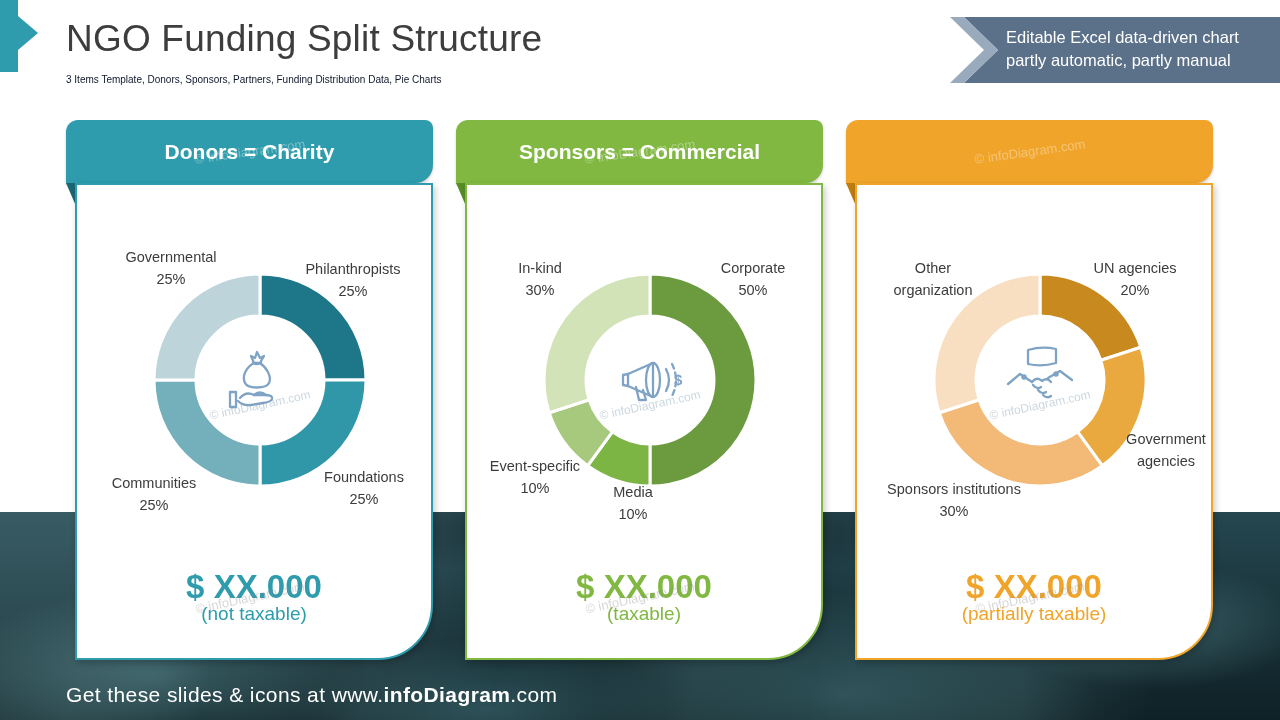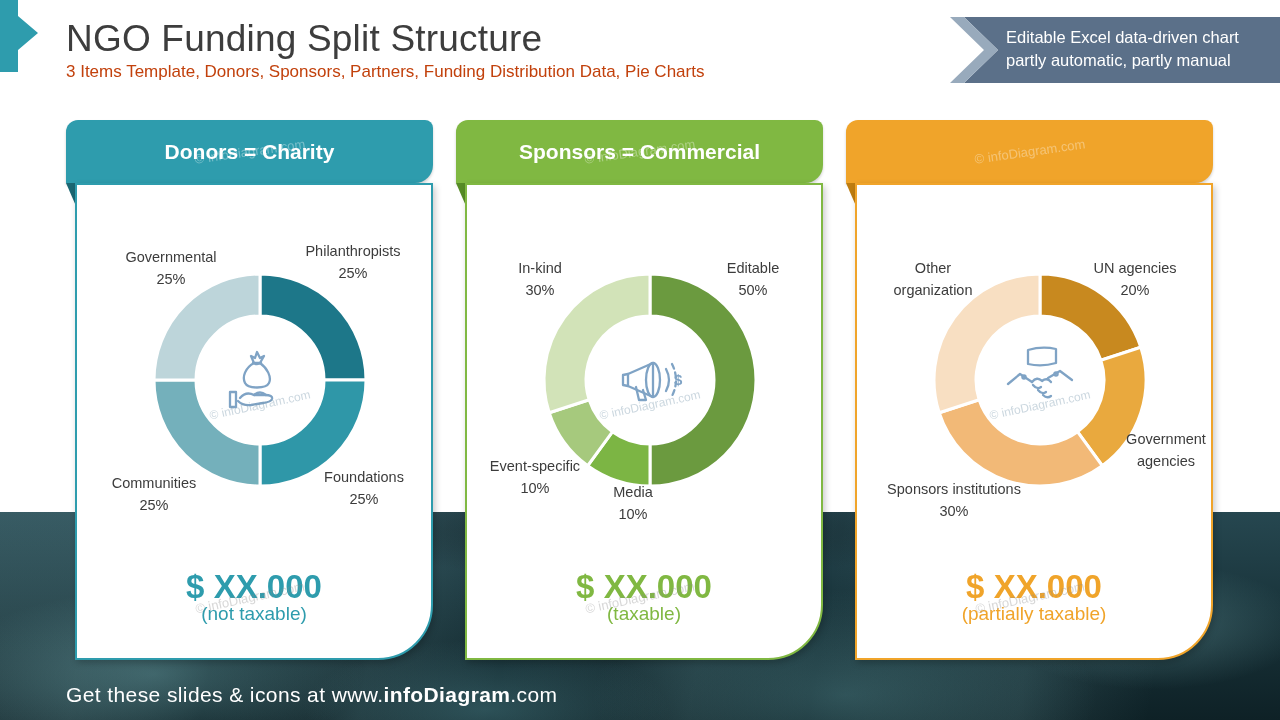--- a/index.html
+++ b/index.html
@@ -18,21 +18,21 @@
                       rgba(150,200,205,0.13) 30%, transparent 40%,
                       rgba(150,200,205,0.10) 55%, transparent 64%,
                       rgba(150,200,205,0.12) 80%, transparent 90%),
       linear-gradient(180deg,#264750 0%,#1a353c 45%,#0e2126 100%);}
 
   
   .accent-arrow{position:absolute;left:0;top:0;}
 
   .title-block{position:absolute;left:66px;top:16px;color:#3d3d3d;}
   .title{font-size:37px;font-weight:400;letter-spacing:.2px;line-height:46px;}
-  .subtitle{font-size:17px;margin-top:0;color:#c2410c;}
+  .subtitle{font-size:10px;margin-top:12px;color:#0f172a;}
 
   
   .badge{position:absolute;left:940px;top:17px;width:340px;height:68px;}
   .badge svg{position:absolute;left:0;top:0;}
   .badge-text{position:absolute;left:66px;top:9px;color:#fff;font-size:16.5px;line-height:23px;}
 
   
   .card{position:absolute;top:120px;width:367px;height:652px;}
   .card-header{position:absolute;left:0;top:0;width:367px;height:63px;background:var(--accent);
       border-radius:12px 8px 18px 0;color:#fff;font-weight:bold;font-size:21px;text-align:center;
@@ -110,21 +110,21 @@
         <path d="M22 60 Q28 53 36 57 L47 57 Q55 57 54 61 Q53 64 45 65 L33 67 Q25 68 20 63"></path>
         <path d="M36 57 Q42 52 48 57"></path>
         <path d="M12 54 L18 54 L18 69 L12 69 Z"></path>
       </svg>
       <div class="wm wm-donut">© infoDiagram.com</div>
     </div>
     <div class="seg-label" style="left:105px;top:126px">
       <span>Governmental</span>
       <span>25%</span>
     </div>
-    <div class="seg-label" style="left:287px;top:120px">
+    <div class="seg-label" style="left:287px;top:138px">
       <span>Philanthropists</span>
       <span>25%</span>
     </div>
     <div class="seg-label" style="left:88px;top:352px">
       <span>Communities</span>
       <span>25%</span>
     </div>
     <div class="seg-label" style="left:298px;top:346px">
       <span>Foundations</span>
       <span>25%</span>
@@ -157,21 +157,21 @@
         <path d="M64 26 Q72 42 64 58" stroke-dasharray="5 4"></path>
         <text x="66" y="47" font-size="15" fill="#7fa3c5" stroke="none" font-family="Liberation Sans, sans-serif" font-weight="bold">$</text>
       </svg>
       <div class="wm wm-donut">© infoDiagram.com</div>
     </div>
     <div class="seg-label" style="left:84px;top:137px">
       <span>In-kind</span>
       <span>30%</span>
     </div>
     <div class="seg-label" style="left:297px;top:137px">
-      <span>Editable</span>
+      <span>Corporate</span>
       <span>50%</span>
     </div>
     <div class="seg-label" style="left:79px;top:335px">
       <span>Event-specific</span>
       <span>10%</span>
     </div>
     <div class="seg-label" style="left:177px;top:361px">
       <span>Media</span>
       <span>10%</span>
     </div>

